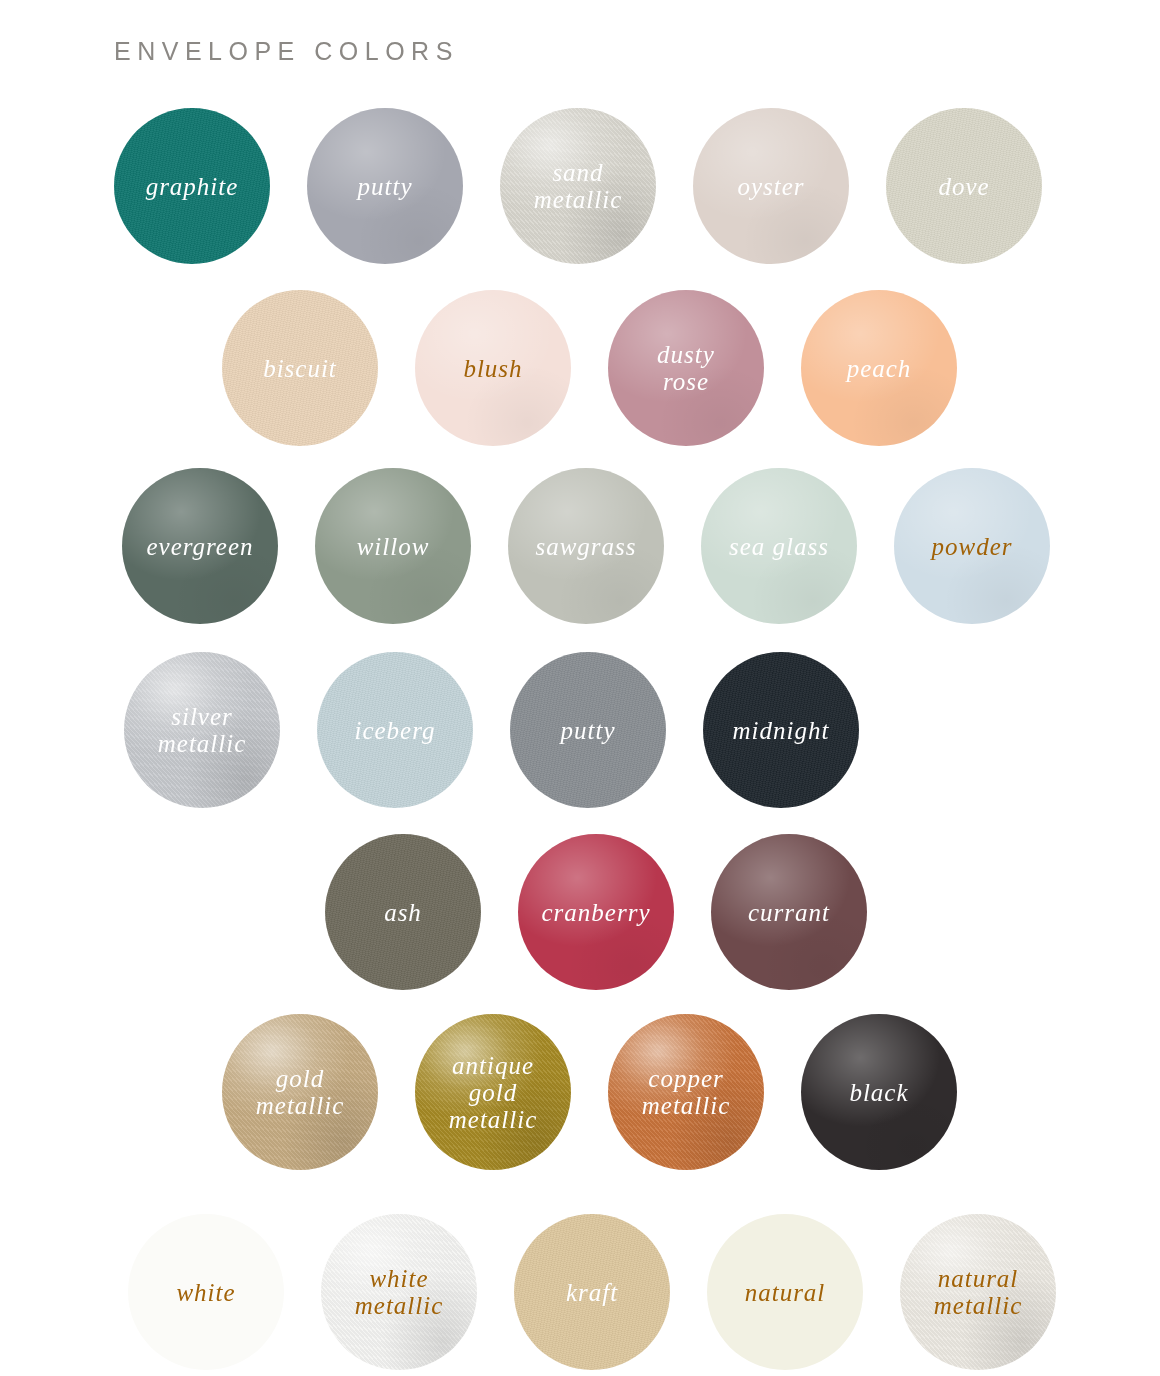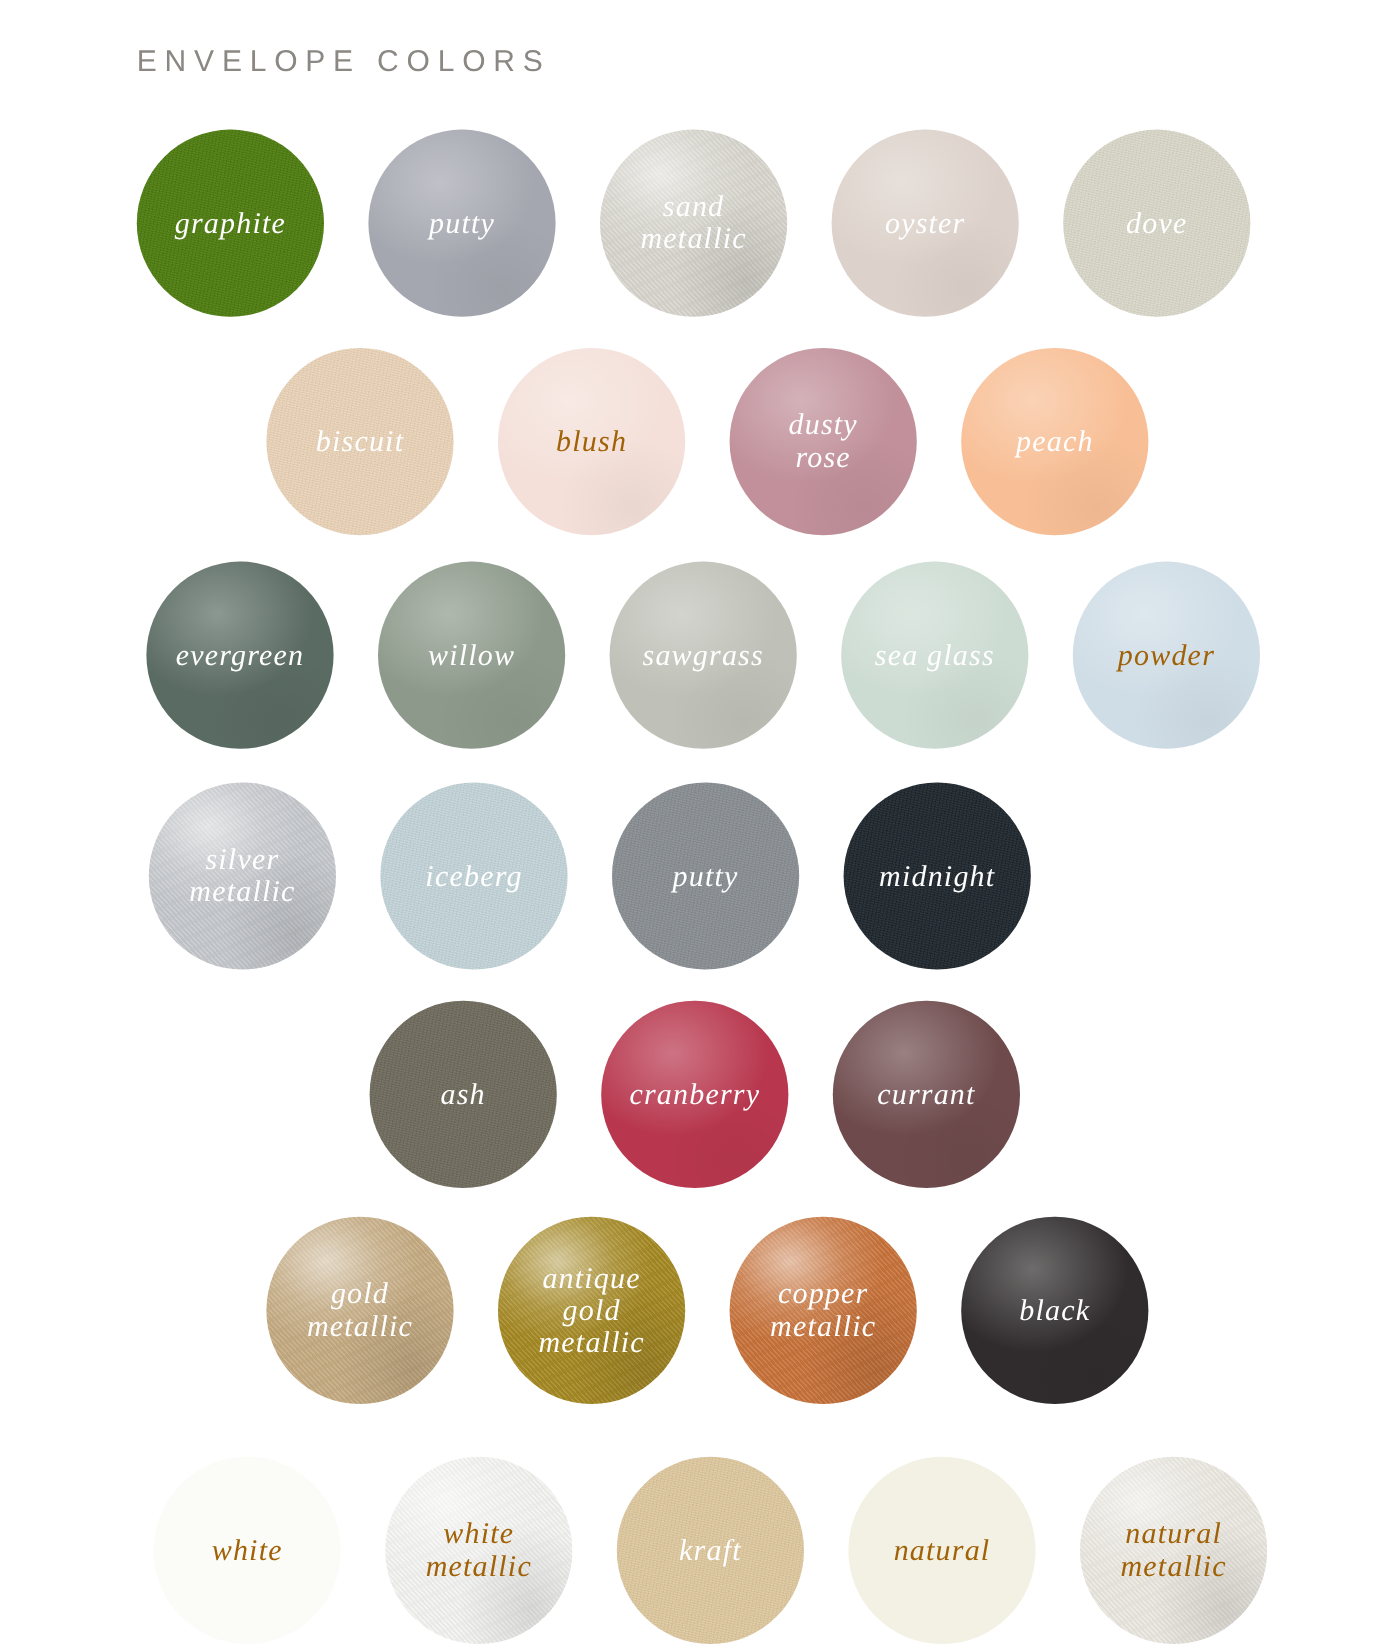--- a/index.html
+++ b/index.html
@@ -98,21 +98,21 @@
   }
   .sheen.none { background: none; }
 </style>
 </head>
 <body>
 
 <h1 id="page-title">ENVELOPE COLORS</h1>
 
 <div id="swatch-grid">
     <div class="swatch-row" style="left: 114px; top: 108px;">
-      <div class="swatch" style="background: #4d7c0f;">
+      <div class="swatch" style="background: #0f766e;">
         <span class="sheen fiber"></span>
         <span class="swatch-label">graphite</span>
       </div>
       <div class="swatch" style="background: rgb(165, 167, 176);">
         <span class="sheen soft"></span>
         <span class="swatch-label">putty</span>
       </div>
       <div class="swatch" style="background: rgb(217, 215, 207);">
         <span class="sheen metallic"></span>
         <span class="swatch-label">sand
@@ -180,21 +180,21 @@
       </div>
       <div class="swatch" style="background: rgb(136, 141, 146);">
         <span class="sheen fiber"></span>
         <span class="swatch-label">putty</span>
       </div>
       <div class="swatch" style="background: rgb(30, 38, 45);">
         <span class="sheen fiber"></span>
         <span class="swatch-label">midnight</span>
       </div>
     </div>
-    <div class="swatch-row" style="left: 308px; top: 834px;">
+    <div class="swatch-row" style="left: 325px; top: 834px;">
       <div class="swatch" style="background: rgb(110, 106, 92);">
         <span class="sheen fiber"></span>
         <span class="swatch-label">ash</span>
       </div>
       <div class="swatch" style="background: rgb(184, 55, 78);">
         <span class="sheen soft"></span>
         <span class="swatch-label">cranberry</span>
       </div>
       <div class="swatch" style="background: rgb(110, 74, 76);">
         <span class="sheen soft"></span>

